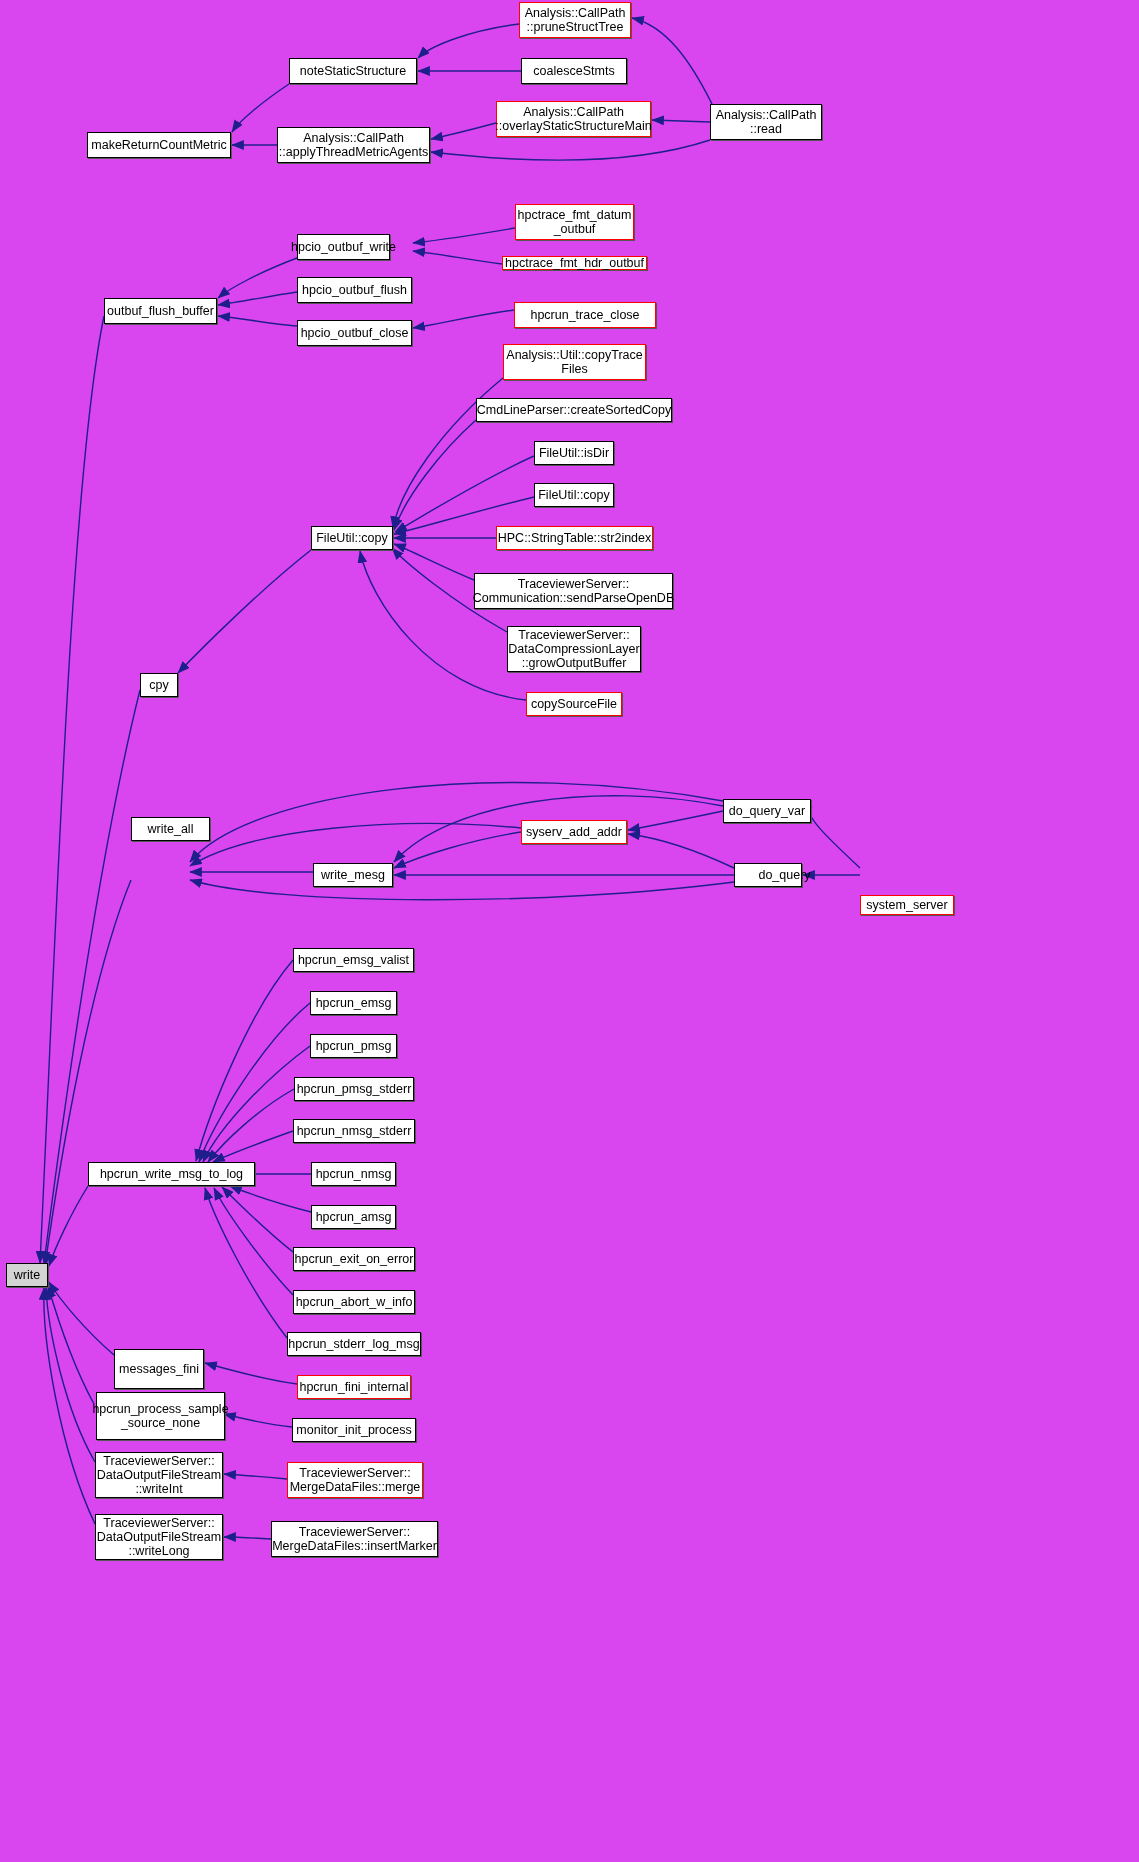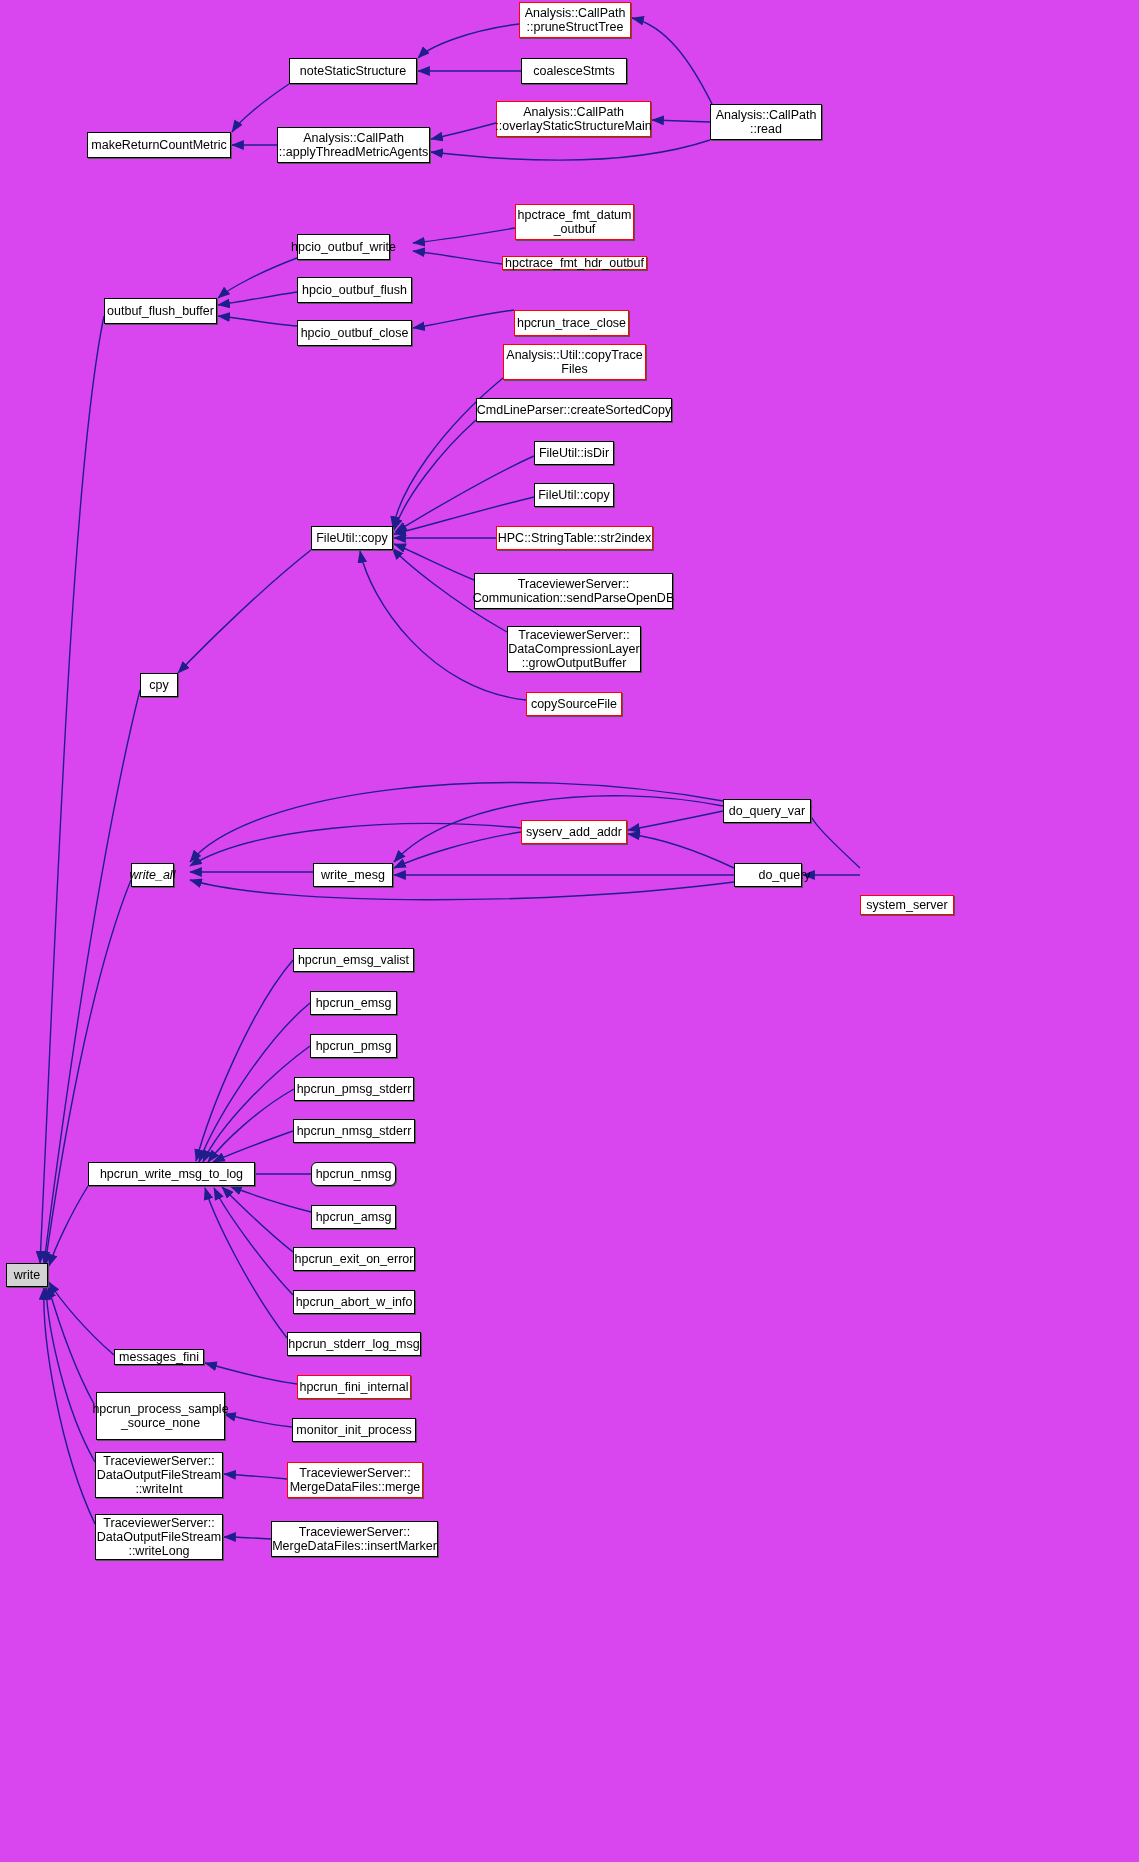--- a/index.html
+++ b/index.html
@@ -115,55 +115,55 @@
 ::read</div>
       <div class="node" style="left: 87px; top: 132px; width: 144px; height: 26px;">makeReturnCountMetric</div>
       <div class="node" style="left: 277px; top: 127px; width: 153px; height: 36px;">Analysis::CallPath
 ::applyThreadMetricAgents</div>
       <div class="node red" style="left: 515px; top: 204px; width: 119px; height: 36px;">hpctrace_fmt_datum
 _outbuf</div>
       <div class="node" style="left: 297px; top: 234px; width: 93px; height: 26px;">hpcio_outbuf_write</div>
       <div class="node red" style="left: 502px; top: 256px; width: 145px; height: 14px;">hpctrace_fmt_hdr_outbuf</div>
       <div class="node" style="left: 297px; top: 277px; width: 115px; height: 26px;">hpcio_outbuf_flush</div>
       <div class="node" style="left: 104px; top: 298px; width: 113px; height: 26px;">outbuf_flush_buffer</div>
-      <div class="node red" style="left: 514px; top: 310px; width: 115px; height: 26px;">hpcrun_trace_close</div>
+      <div class="node red" style="left: 514px; top: 302px; width: 142px; height: 26px;">hpcrun_trace_close</div>
       <div class="node" style="left: 297px; top: 320px; width: 115px; height: 26px;">hpcio_outbuf_close</div>
       <div class="node red" style="left: 503px; top: 344px; width: 143px; height: 36px;">Analysis::Util::copyTrace
 Files</div>
       <div class="node" style="left: 476px; top: 398px; width: 196px; height: 24px;">CmdLineParser::createSortedCopy</div>
       <div class="node" style="left: 534px; top: 441px; width: 80px; height: 24px;">FileUtil::isDir</div>
       <div class="node" style="left: 534px; top: 483px; width: 80px; height: 24px;">FileUtil::copy</div>
       <div class="node" style="left: 311px; top: 526px; width: 82px; height: 24px;">FileUtil::copy</div>
       <div class="node red" style="left: 496px; top: 526px; width: 157px; height: 24px;">HPC::StringTable::str2index</div>
       <div class="node" style="left: 474px; top: 573px; width: 199px; height: 36px;">TraceviewerServer::
 Communication::sendParseOpenDB</div>
       <div class="node" style="left: 507px; top: 626px; width: 134px; height: 46px;">TraceviewerServer::
 DataCompressionLayer
 ::growOutputBuffer</div>
       <div class="node" style="left: 140px; top: 673px; width: 38px; height: 24px;">cpy</div>
       <div class="node red" style="left: 526px; top: 692px; width: 96px; height: 24px;">copySourceFile</div>
       <div class="node" style="left: 723px; top: 799px; width: 88px; height: 24px;">do_query_var</div>
       <div class="node red" style="left: 521px; top: 820px; width: 106px; height: 24px;">syserv_add_addr</div>
-      <div class="node" style="left: 131px; top: 863px; width: 43px; height: 24px; font-style: italic;">write_all</div>
+      <div class="node" style="left: 131px; top: 817px; width: 79px; height: 24px;">write_all</div>
       <div class="node" style="left: 313px; top: 863px; width: 80px; height: 24px;">write_mesg</div>
       <div class="node" style="left: 734px; top: 863px; width: 68px; height: 24px; padding-left: 36px;">do_query</div>
       <div class="node red" style="left: 860px; top: 863px; width: 94px; height: 20px; margin-top: 32px;">system_server</div>
       <div class="node" style="left: 293px; top: 948px; width: 121px; height: 24px;">hpcrun_emsg_valist</div>
       <div class="node" style="left: 310px; top: 991px; width: 87px; height: 24px;">hpcrun_emsg</div>
       <div class="node" style="left: 310px; top: 1034px; width: 87px; height: 24px;">hpcrun_pmsg</div>
       <div class="node" style="left: 294px; top: 1077px; width: 120px; height: 24px;">hpcrun_pmsg_stderr</div>
       <div class="node" style="left: 293px; top: 1119px; width: 122px; height: 24px;">hpcrun_nmsg_stderr</div>
       <div class="node" style="left: 88px; top: 1162px; width: 167px; height: 24px;">hpcrun_write_msg_to_log</div>
-      <div class="node" style="left: 311px; top: 1162px; width: 85px; height: 24px; border-radius: 6px;">hpcrun_nmsg</div>
+      <div class="node" style="left: 311px; top: 1162px; width: 85px; height: 24px;">hpcrun_nmsg</div>
       <div class="node" style="left: 311px; top: 1205px; width: 85px; height: 24px;">hpcrun_amsg</div>
       <div class="node" style="left: 293px; top: 1247px; width: 122px; height: 24px;">hpcrun_exit_on_error</div>
       <div class="node" style="left: 293px; top: 1290px; width: 122px; height: 24px;">hpcrun_abort_w_info</div>
       <div class="node" style="left: 287px; top: 1332px; width: 134px; height: 24px;">hpcrun_stderr_log_msg</div>
       <div class="node current" style="left: 6px; top: 1263px; width: 42px; height: 24px;">write</div>
-      <div class="node" style="left: 114px; top: 1349px; width: 90px; height: 16px;">messages_fini</div>
+      <div class="node" style="left: 114px; top: 1349px; width: 90px; height: 40px;">messages_fini</div>
       <div class="node red" style="left: 297px; top: 1375px; width: 114px; height: 24px;">hpcrun_fini_internal</div>
       <div class="node" style="left: 96px; top: 1392px; width: 129px; height: 48px;">hpcrun_process_sample
 _source_none</div>
       <div class="node" style="left: 292px; top: 1418px; width: 124px; height: 24px;">monitor_init_process</div>
       <div class="node" style="left: 95px; top: 1452px; width: 128px; height: 46px;">TraceviewerServer::
 DataOutputFileStream
 ::writeInt</div>
       <div class="node red" style="left: 287px; top: 1462px; width: 136px; height: 36px;">TraceviewerServer::
 MergeDataFiles::merge</div>
       <div class="node" style="left: 95px; top: 1514px; width: 128px; height: 46px;">TraceviewerServer::

